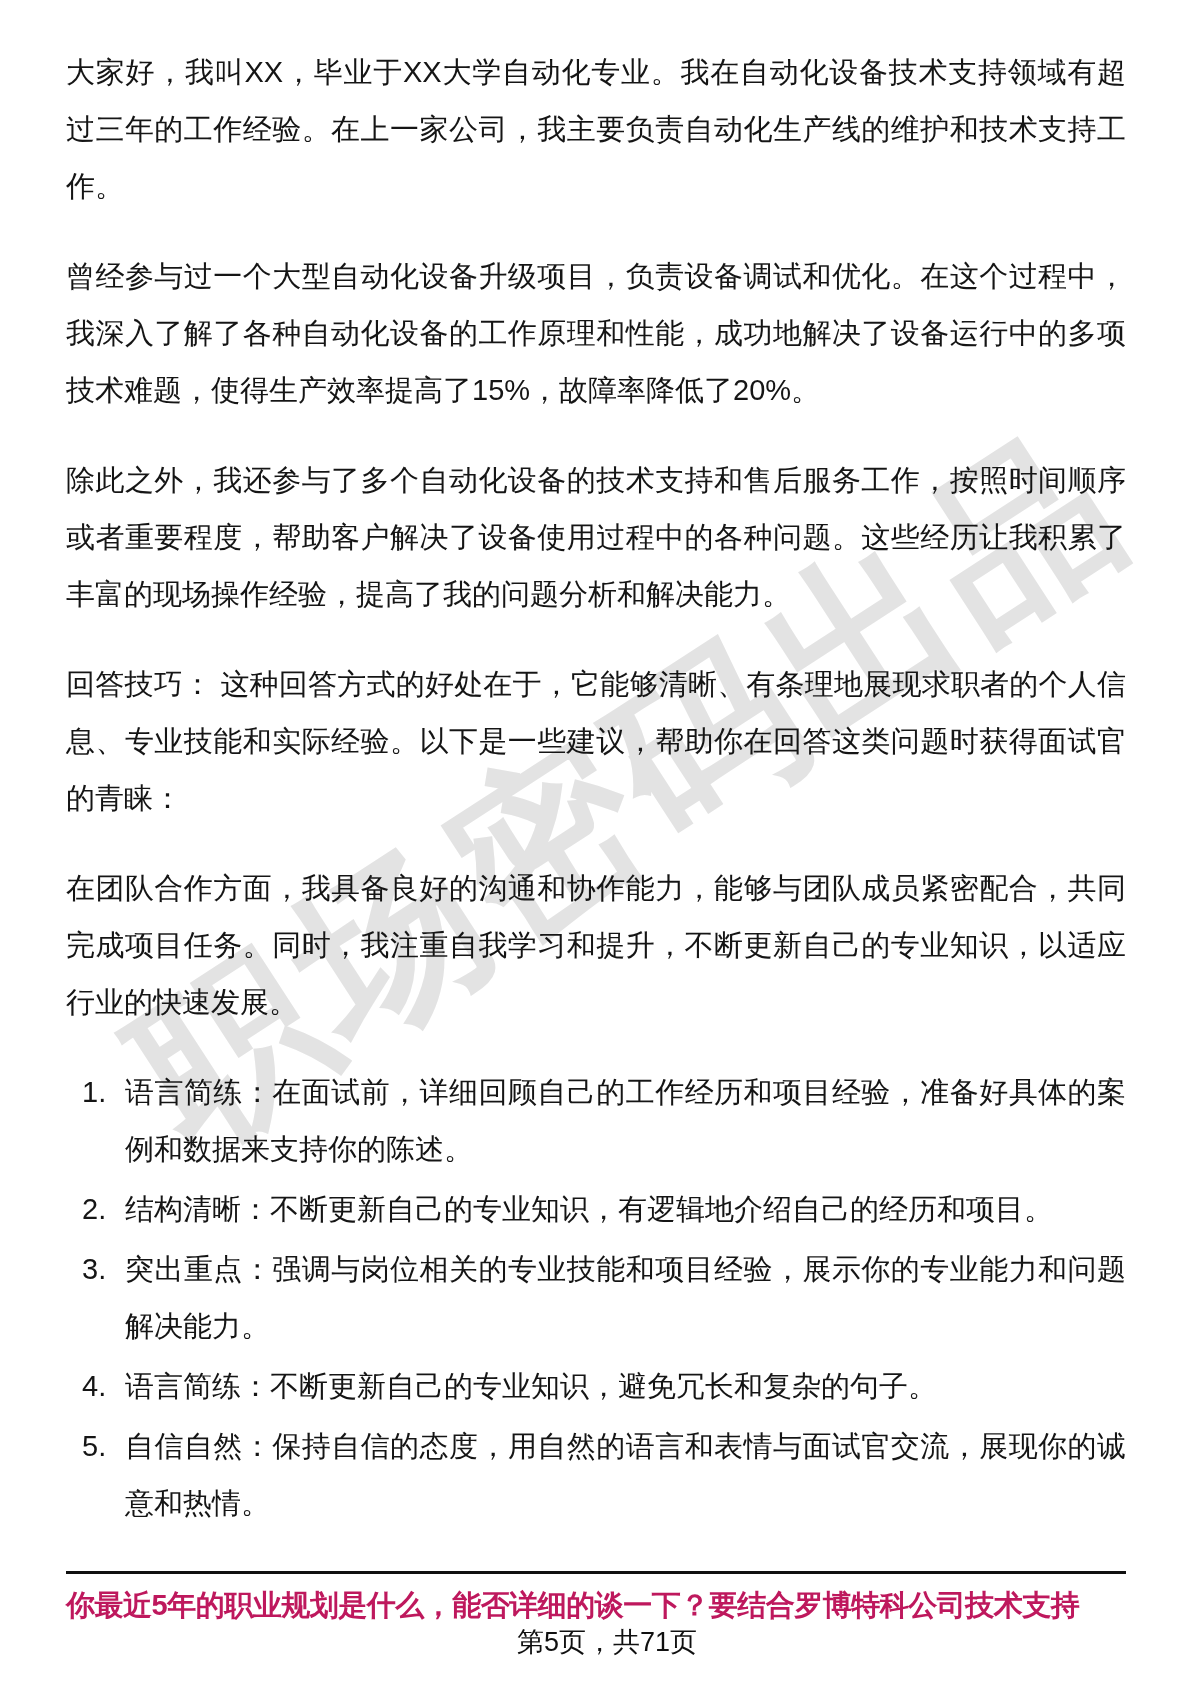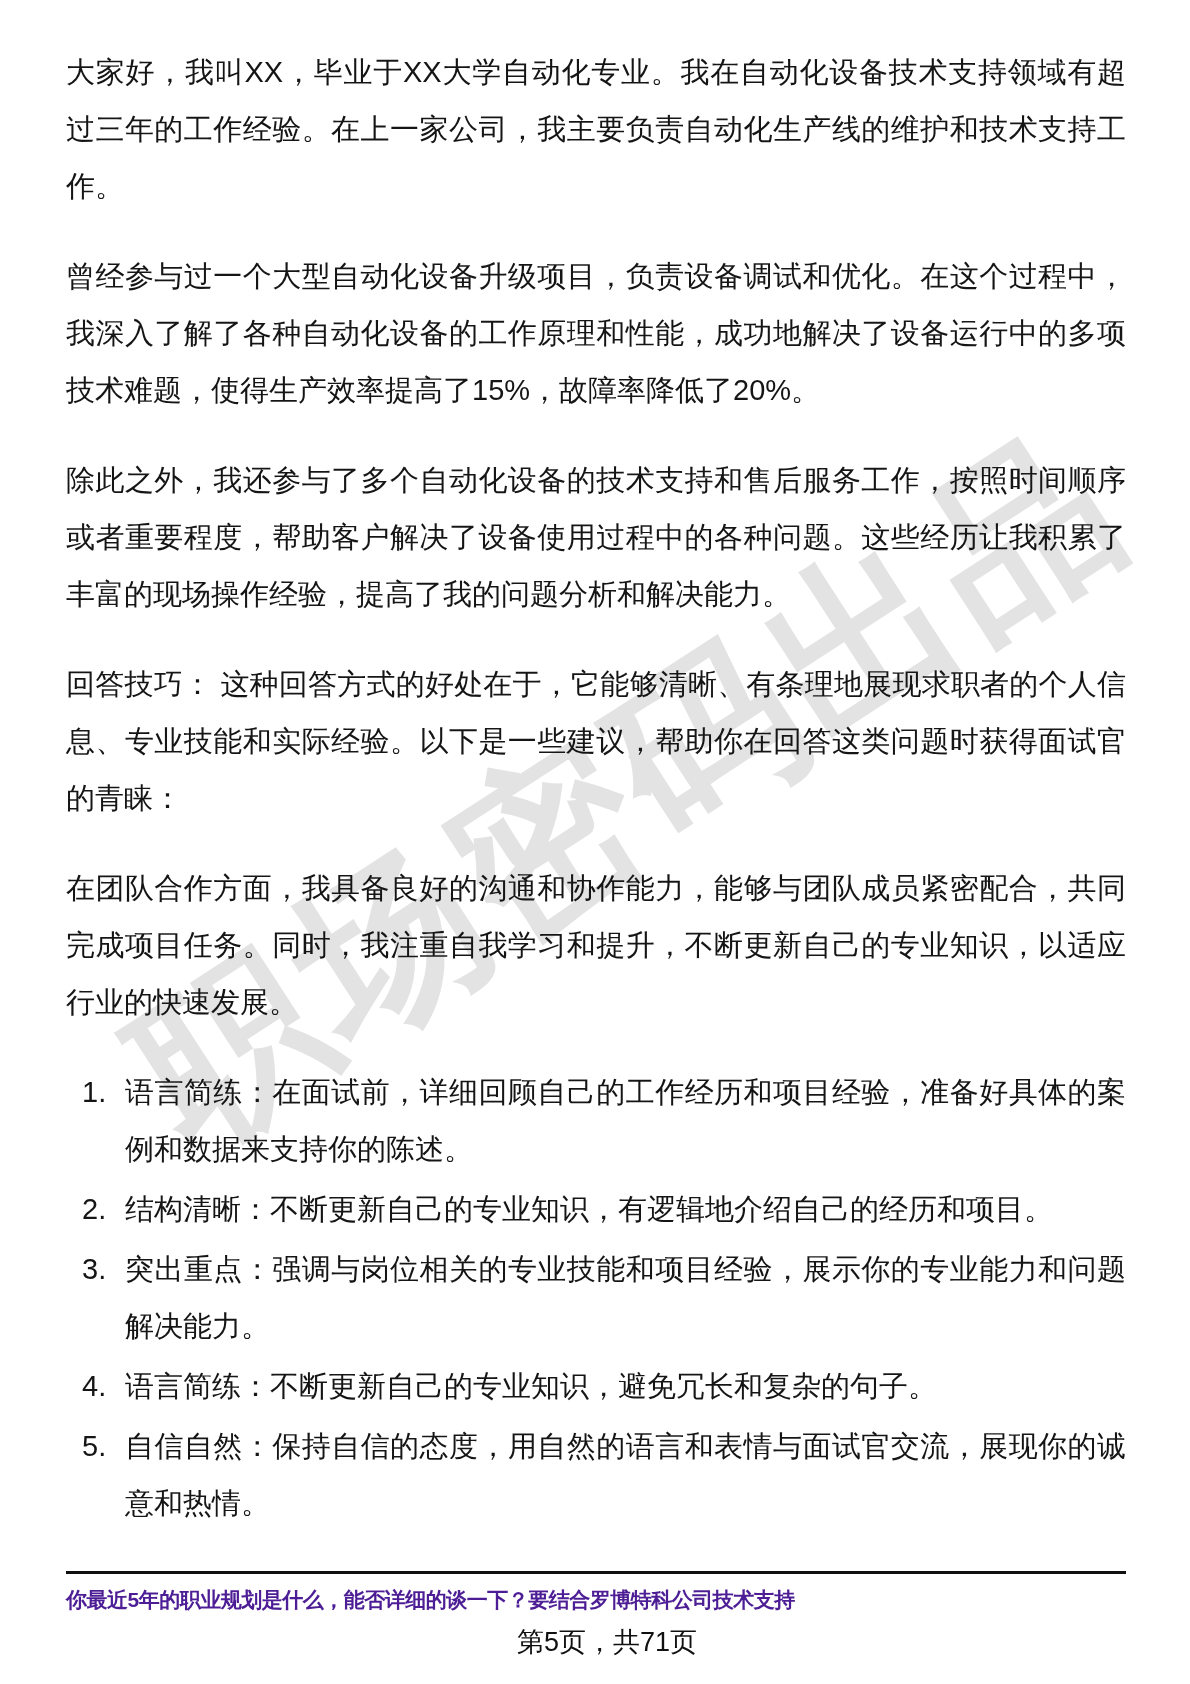--- a/index.html
+++ b/index.html
@@ -69,25 +69,25 @@
     width: 1060px;
     border-top: 3px solid #101010;
     z-index: 2;
   }
   .footer-question {
     position: absolute;
     left: 66px;
     top: 1586px;
     width: 1062px;
     z-index: 3;
-    font-size: 21px;
+    font-size: 29px;
     font-weight: bold;
     letter-spacing: -0.5px;
     white-space: nowrap;
-    color: #4c1d95;
+    color: #be185d;
   }
   .page-indicator {
     position: absolute;
     left: 0;
     top: 1624px;
     width: 100%;
     z-index: 2;
     text-align: center;
     font-size: 27px;
     color: #101010;

